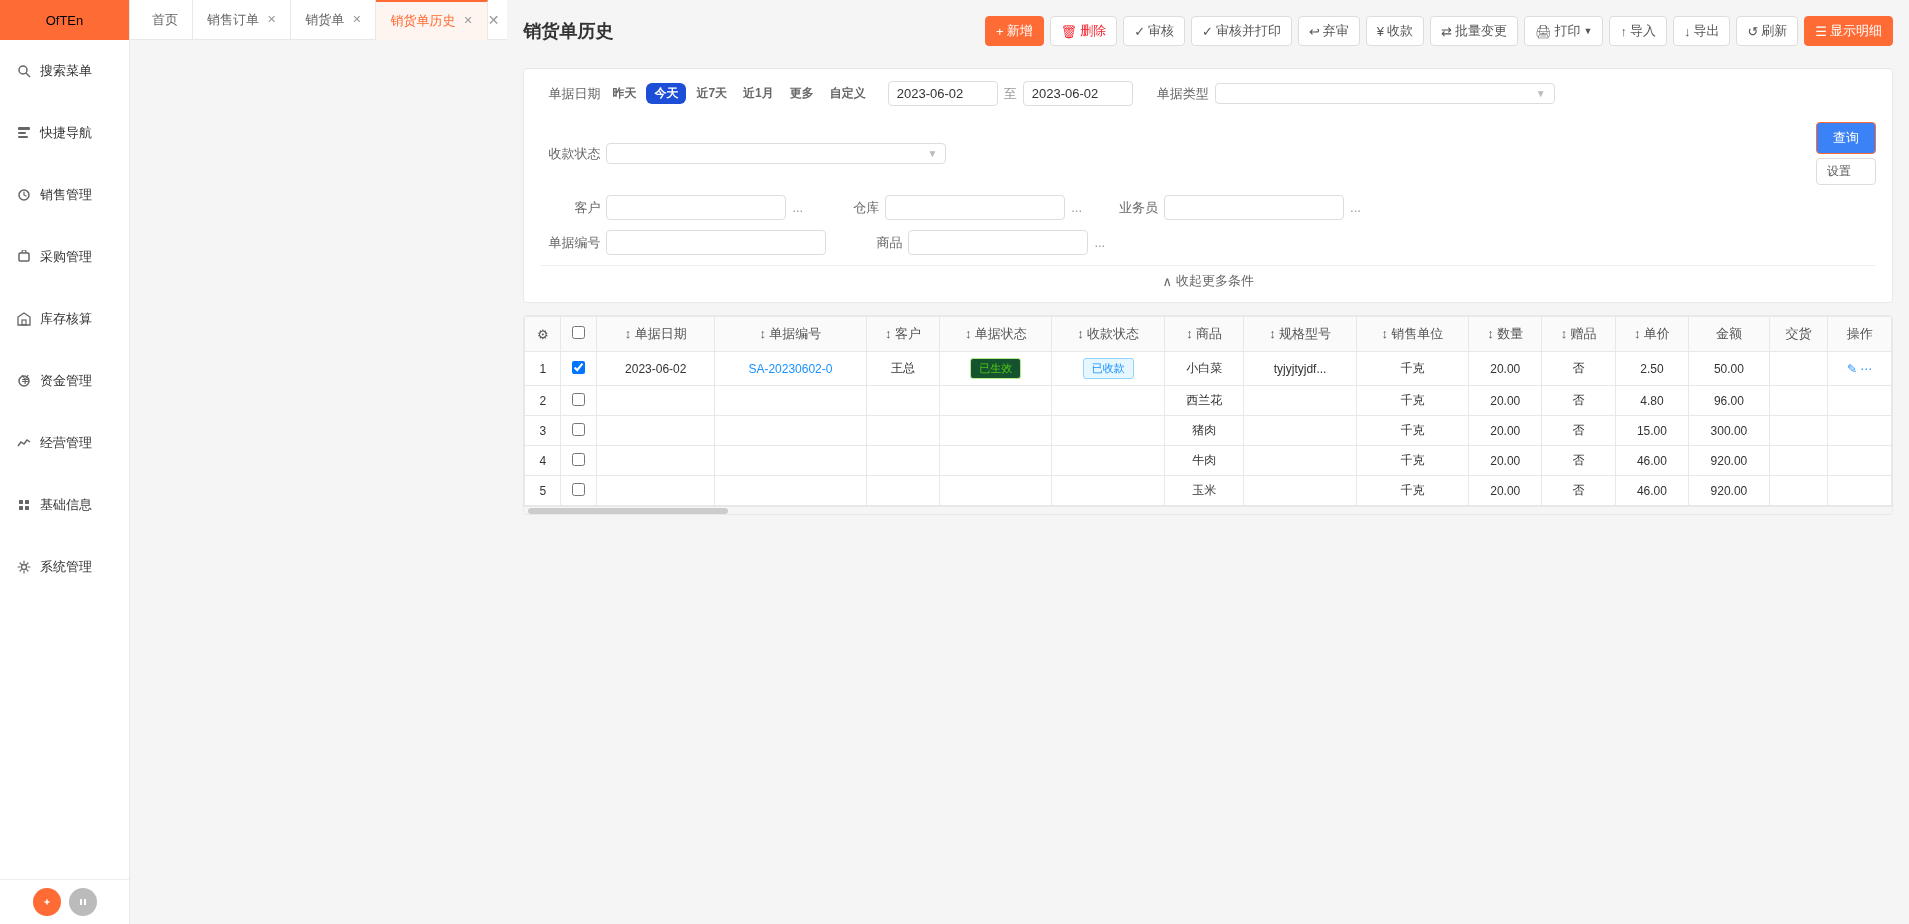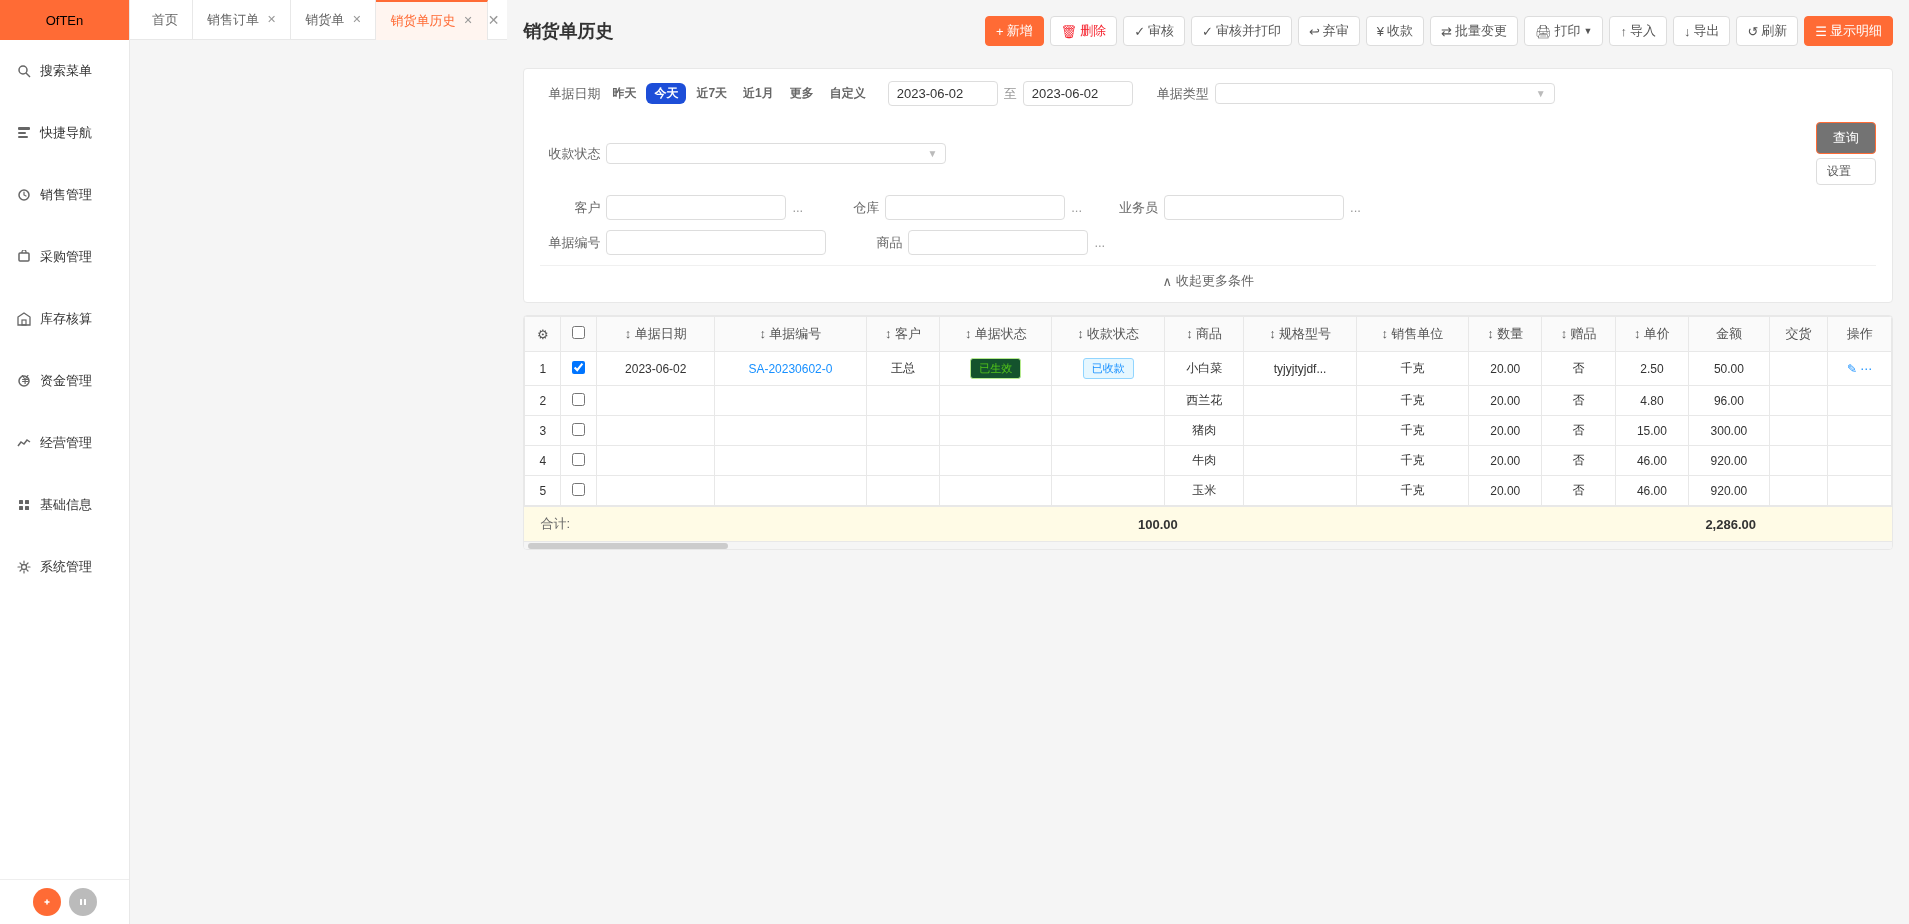--- a/index.html
+++ b/index.html
@@ -27,21 +27,21 @@
     .content { flex: 1; overflow-y: auto; padding: 16px; background: #f5f5f5; }
 
     
     .page-title { font-size: 18px; font-weight: bold; color: #333; margin-bottom: 12px; }
 
     
     .toolbar { display: flex; align-items: center; gap: 6px; margin-bottom: 12px; flex-wrap: wrap; }
     .btn { display: inline-flex; align-items: center; gap: 3px; padding: 5px 10px; border: 1px solid #ddd; background: #fff; border-radius: 4px; cursor: pointer; color: #555; font-size: 12px; }
     .btn-primary { background: #ff6b35; color: #fff; border-color: #ff6b35; }
     .btn-danger { color: #f5222d; }
-    .btn-query { background: #737373; color: #fff; border-color: #ff6b35; padding: 6px 16px; font-size: 13px; }
+    .btn-query { background: #3b82f6; color: #fff; border-color: #ff6b35; padding: 6px 16px; font-size: 13px; }
     .btn-setting { background: #fff; color: #555; border-color: #ddd; padding: 4px 10px; font-size: 12px; }
 
     
     .filter-panel { background: #fff; border: 1px solid #e8e8e8; border-radius: 4px; padding: 12px 16px; margin-bottom: 12px; }
     .filter-row { display: flex; align-items: center; gap: 16px; margin-bottom: 10px; flex-wrap: wrap; }
     .filter-row:last-child { margin-bottom: 0; }
     .filter-item { display: flex; align-items: center; gap: 6px; }
     .filter-label { color: #666; white-space: nowrap; min-width: 60px; text-align: right; }
     .filter-input { border: 1px solid #ddd; border-radius: 4px; padding: 4px 8px; width: 180px; color: #333; outline: none; }
     .filter-select { border: 1px solid #ddd; border-radius: 4px; padding: 4px 8px; width: 180px; background: #fff; color: #333; outline: none; display: flex; align-items: center; justify-content: space-between; cursor: pointer; }
@@ -518,27 +518,20 @@
       <td>46.00</td>
       <td>920.00</td>
       <td></td>
       <td>
         
       </td>
     </tr>
           </tbody>
       </table>
 
-      <div class="summary-row">
-        <span class="summary-label">合计:</span>
-        <span style="flex:1;"></span>
-        <span class="summary-value" style="min-width:80px;text-align:right;">100.00</span>
-        <span style="flex:1;"></span>
-        <span class="summary-value" style="min-width:100px;text-align:right;padding-right:120px;">2,286.00</span>
-      </div>
 
       <div class="scroll-bar">
         <div class="scroll-thumb"></div>
       </div>
 
     </div>
 
   </div>
 </div>
 

